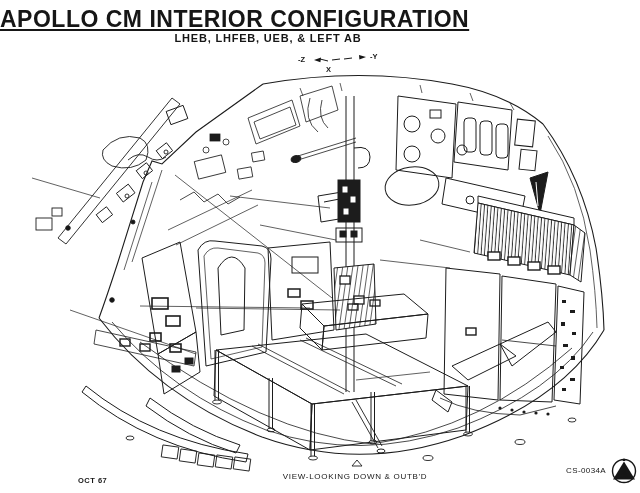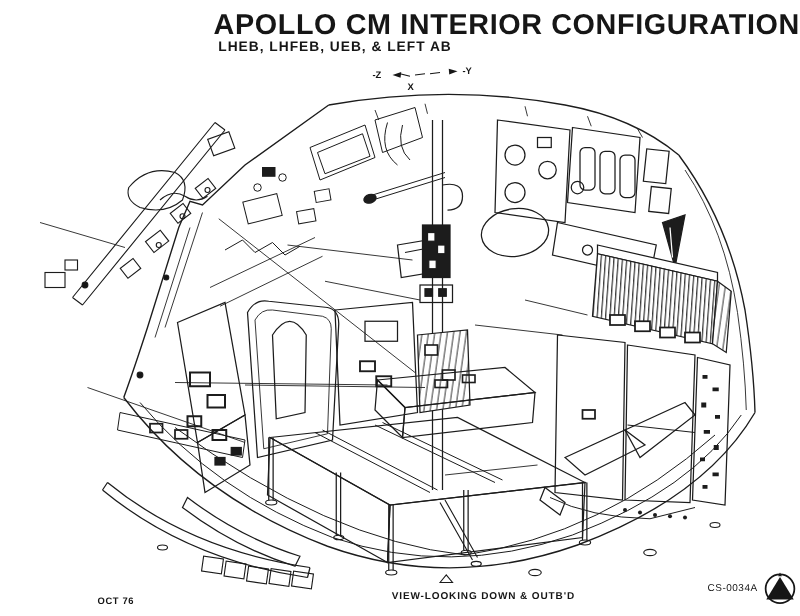--- a/index.html
+++ b/index.html
@@ -1,34 +1,34 @@
 <!DOCTYPE html>
 <html><head>
 <meta charset="utf-8">
 <style>
   html,body{margin:0;padding:0;background:#e8e8e8;}
   .page{
     position:relative;width:640px;height:493px;background:#ffffff;
     font-family:"Liberation Sans",sans-serif;color:#161616;overflow:hidden;
   }
   .title{
-    position:absolute;top:6px;left:0;width:640px;text-align:right;
-    font-size:23px;font-weight:bold;letter-spacing:0.5px;white-space:nowrap;
+    position:absolute;top:6px;left:0;width:640px;text-align:left;
+    font-size:23px;font-weight:bold;letter-spacing:0.5px;white-space:nowrap;text-decoration:underline;
   }
   .subtitle{
     position:absolute;top:32px;left:0;width:536px;text-align:center;
     font-size:11px;font-weight:bold;letter-spacing:0.8px;white-space:nowrap;
   }
   .diagram{position:absolute;left:0;top:0;}
   .footer-date{
     position:absolute;left:78px;top:476px;font-size:7.5px;font-weight:bold;letter-spacing:0.5px;
   }
   .footer-caption{
-    position:absolute;left:250px;top:472px;width:210px;text-align:right;
-    font-size:8px;font-weight:bold;letter-spacing:0.7px;white-space:nowrap;
+    position:absolute;left:250px;top:472px;width:210px;text-align:center;
+    font-size:8px;font-weight:normal;letter-spacing:0.7px;white-space:nowrap;
   }
   .footer-number{
     position:absolute;left:566px;top:466px;font-size:8px;font-weight:normal;letter-spacing:0.4px;
   }
   .emblem{position:absolute;left:610px;top:455px;}
   svg text{fill:#161616;}
 </style>
 </head>
 <body>
 
@@ -255,21 +255,21 @@
     <g fill="none" stroke="#1c1c1c" stroke-width="0.9">
       <ellipse cx="428" cy="458" rx="5" ry="2.5"></ellipse>
       <ellipse cx="520" cy="442" rx="5" ry="2.5"></ellipse>
       <ellipse cx="572" cy="420" rx="4" ry="2"></ellipse>
       <ellipse cx="130" cy="438" rx="4" ry="2"></ellipse>
       <path d="M352,466 l5,-6 l5,6 Z"></path>
       <path d="M420,240 L470,252 M380,260 L450,268" stroke-width="0.7"></path>
     </g>
   </svg>
 
-  <span class="footer-date">OCT 76</span>
+  <span class="footer-date">OCT 67</span>
   <span class="footer-caption">VIEW-LOOKING DOWN &amp; OUTB'D</span>
   <span class="footer-number">CS-0034A</span>
 
   <svg class="emblem" width="28" height="30" viewBox="0 0 28 30">
     <circle cx="14" cy="16" r="11.5" fill="none" stroke="#161616" stroke-width="1.4"></circle>
     <path d="M14,3 L15.5,6 L12.5,6 Z" fill="#161616"></path>
     <path d="M14,6.5 L25,24.5 L3,24.5 Z" fill="#161616"></path>
     <text x="14" y="22.5" text-anchor="middle" font-size="10" font-weight="bold" fill="#ffffff">A</text>
   </svg>
 

